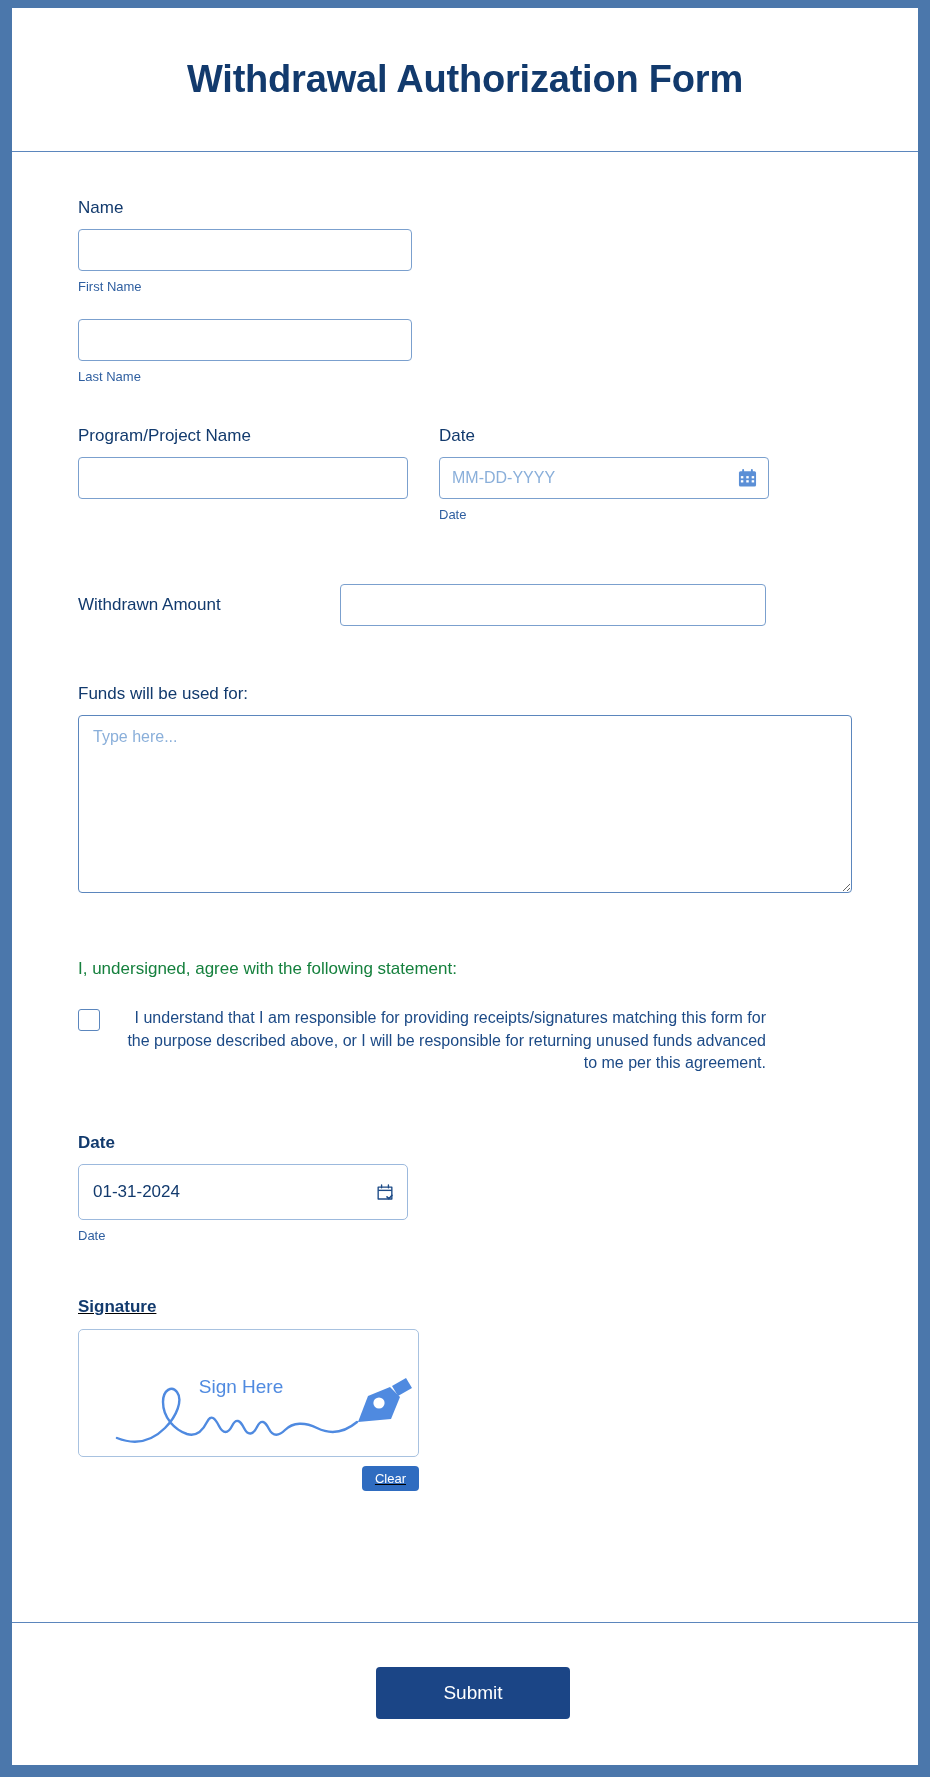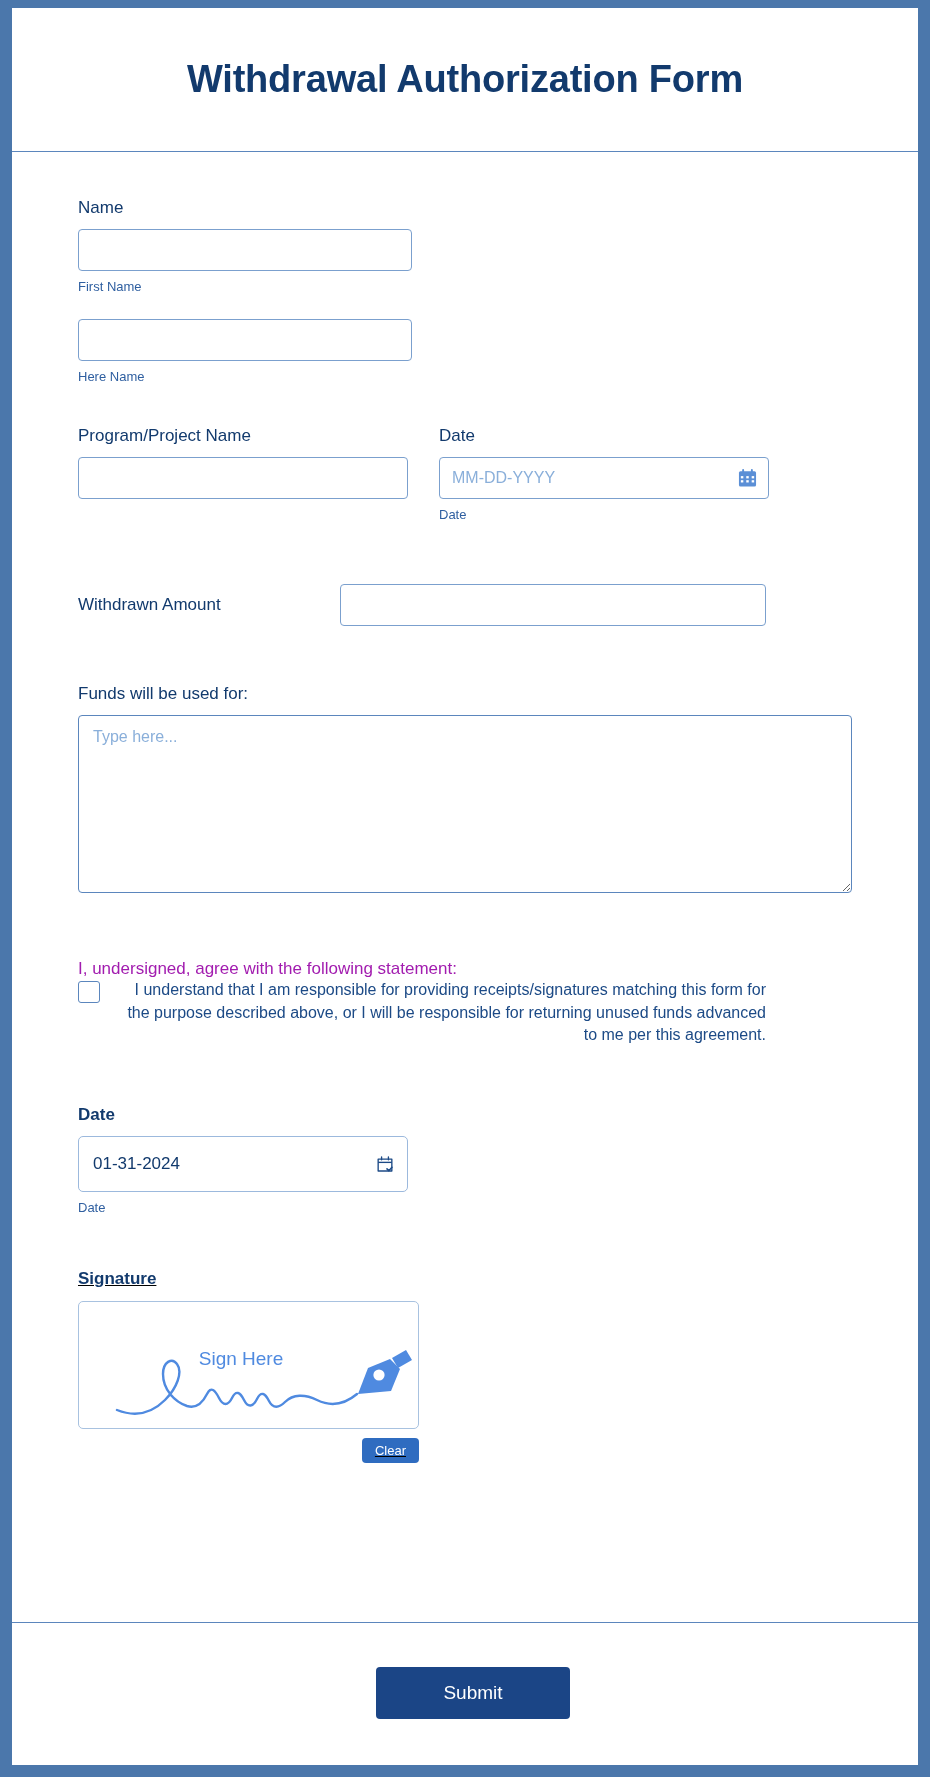--- a/index.html
+++ b/index.html
@@ -124,22 +124,22 @@
     font-family: "Liberation Sans", sans-serif;
     resize: vertical;
     outline: none;
   }
   .funds-textarea::placeholder { color: #8aafda; }
 
   
   .block-agree { margin-top: 62px; }
   .agree-heading {
     font-size: 17px;
-    color: #a21caf;
-    margin-bottom: 0;
+    color: #15803d;
+    margin-bottom: 28px;
   }
   .agree-row { display: flex; gap: 18px; align-items: flex-start; }
   .checkbox {
     flex: 0 0 auto;
     width: 22px;
     height: 22px;
     border: 1px solid #5b86bd;
     border-radius: 3px;
     background: #fff;
     margin-top: 2px;
@@ -254,21 +254,21 @@
 
       <div>
         <div class="field-label">Name</div>
         <div class="row-name">
           <div class="col-first">
             <input class="text-input" type="text" placeholder="" style="">
             <div class="sub-label">First Name</div>
           </div>
           <div class="col-last">
             <input class="text-input" type="text" placeholder="" style="">
-            <div class="sub-label">Here Name</div>
+            <div class="sub-label">Last Name</div>
           </div>
         </div>
       </div>
 
       <div class="row-program">
         <div class="col-program">
           <div class="field-label">Program/Project Name</div>
           <input class="text-input" type="text" placeholder="" style="">
         </div>
         <div class="col-date">

